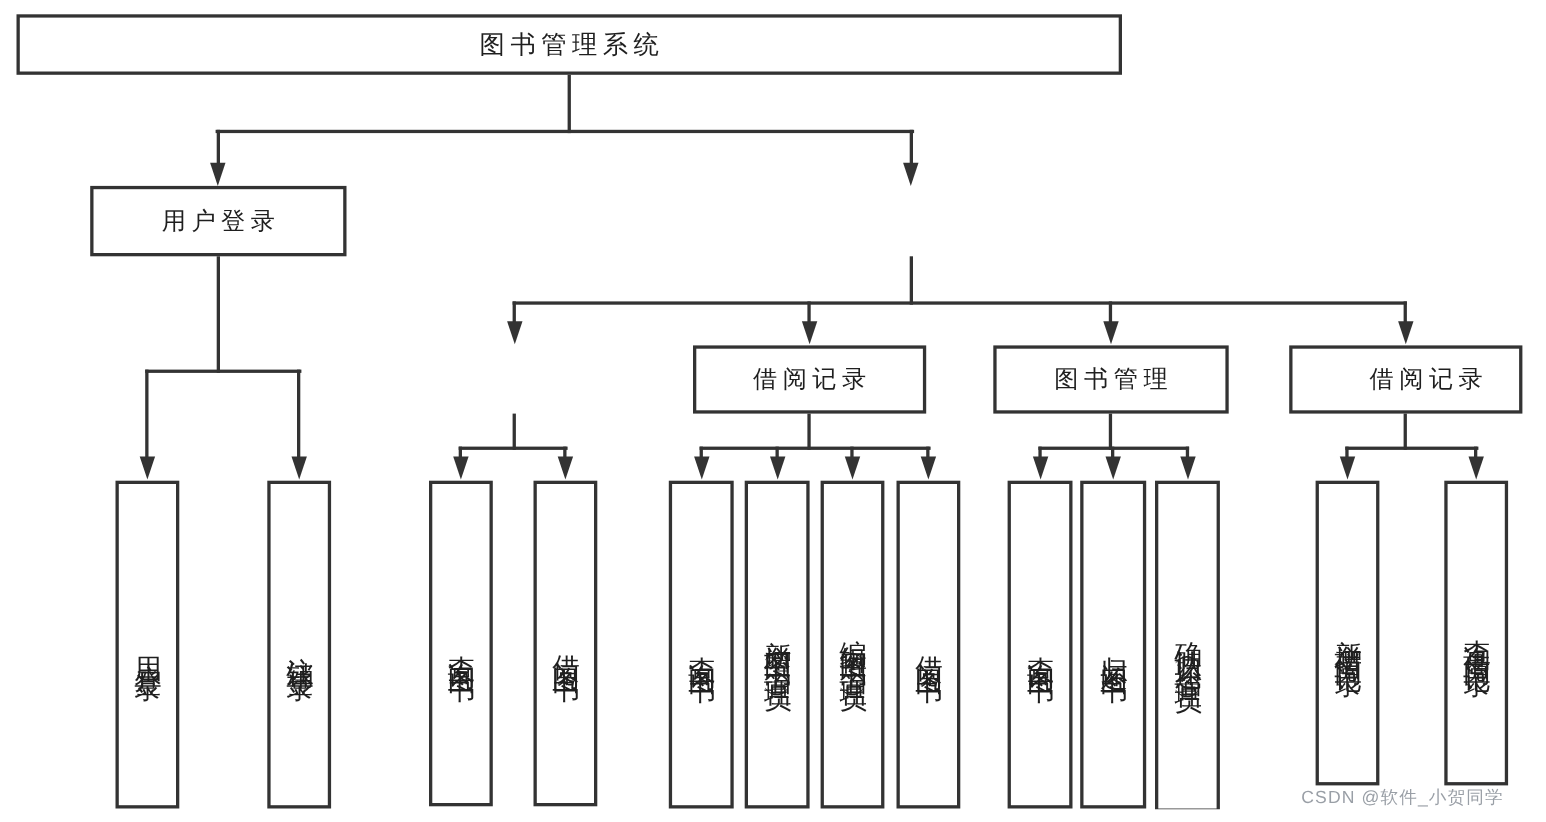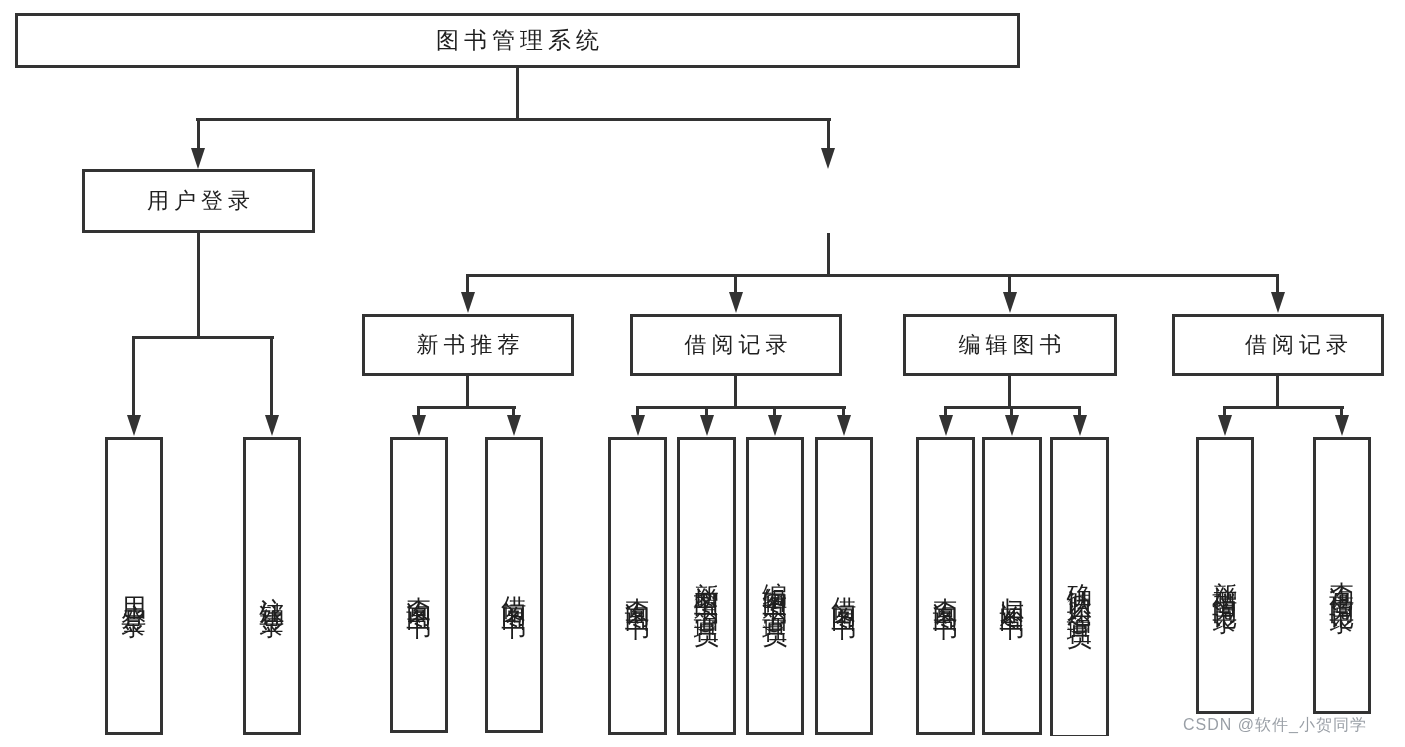--- a/index.html
+++ b/index.html
@@ -58,23 +58,22 @@
   <div class="hl" style="left:466px;top:274px;width:813px;"></div>
   <div class="vl" style="left:466px;top:274px;height:20px;"></div>
   <div class="arr" style="left:461px;top:292px;"></div>
   <div class="vl" style="left:734px;top:274px;height:20px;"></div>
   <div class="arr" style="left:729px;top:292px;"></div>
   <div class="vl" style="left:1008px;top:274px;height:20px;"></div>
   <div class="arr" style="left:1003px;top:292px;"></div>
   <div class="vl" style="left:1276px;top:274px;height:20px;"></div>
   <div class="arr" style="left:1271px;top:292px;"></div>
 
-  <div class="box h lvl" style="left:362px;top:314px;width:212px;height:62px;">新书推荐</div>
   <div class="box h lvl" style="left:630px;top:314px;width:212px;height:62px;">借阅记录</div>
-  <div class="box h lvl" style="left:903px;top:314px;width:214px;height:62px;">编辑图书</div>
+  <div class="box h lvl" style="left:903px;top:314px;width:214px;height:62px;">图书管理</div>
   <div class="box h lvl" style="left:1172px;top:314px;width:212px;height:62px;padding-left:42px;">借阅记录</div>
 
   <div class="vl" style="left:466px;top:376px;height:33px;"></div>
   <div class="hl" style="left:417px;top:406px;width:99px;"></div>
   <div class="vl" style="left:417px;top:406px;height:12px;"></div>
   <div class="arr" style="left:412px;top:415px;"></div>
   <div class="vl" style="left:512px;top:406px;height:12px;"></div>
   <div class="arr" style="left:507px;top:415px;"></div>
 
   <div class="vl" style="left:734px;top:376px;height:33px;"></div>

